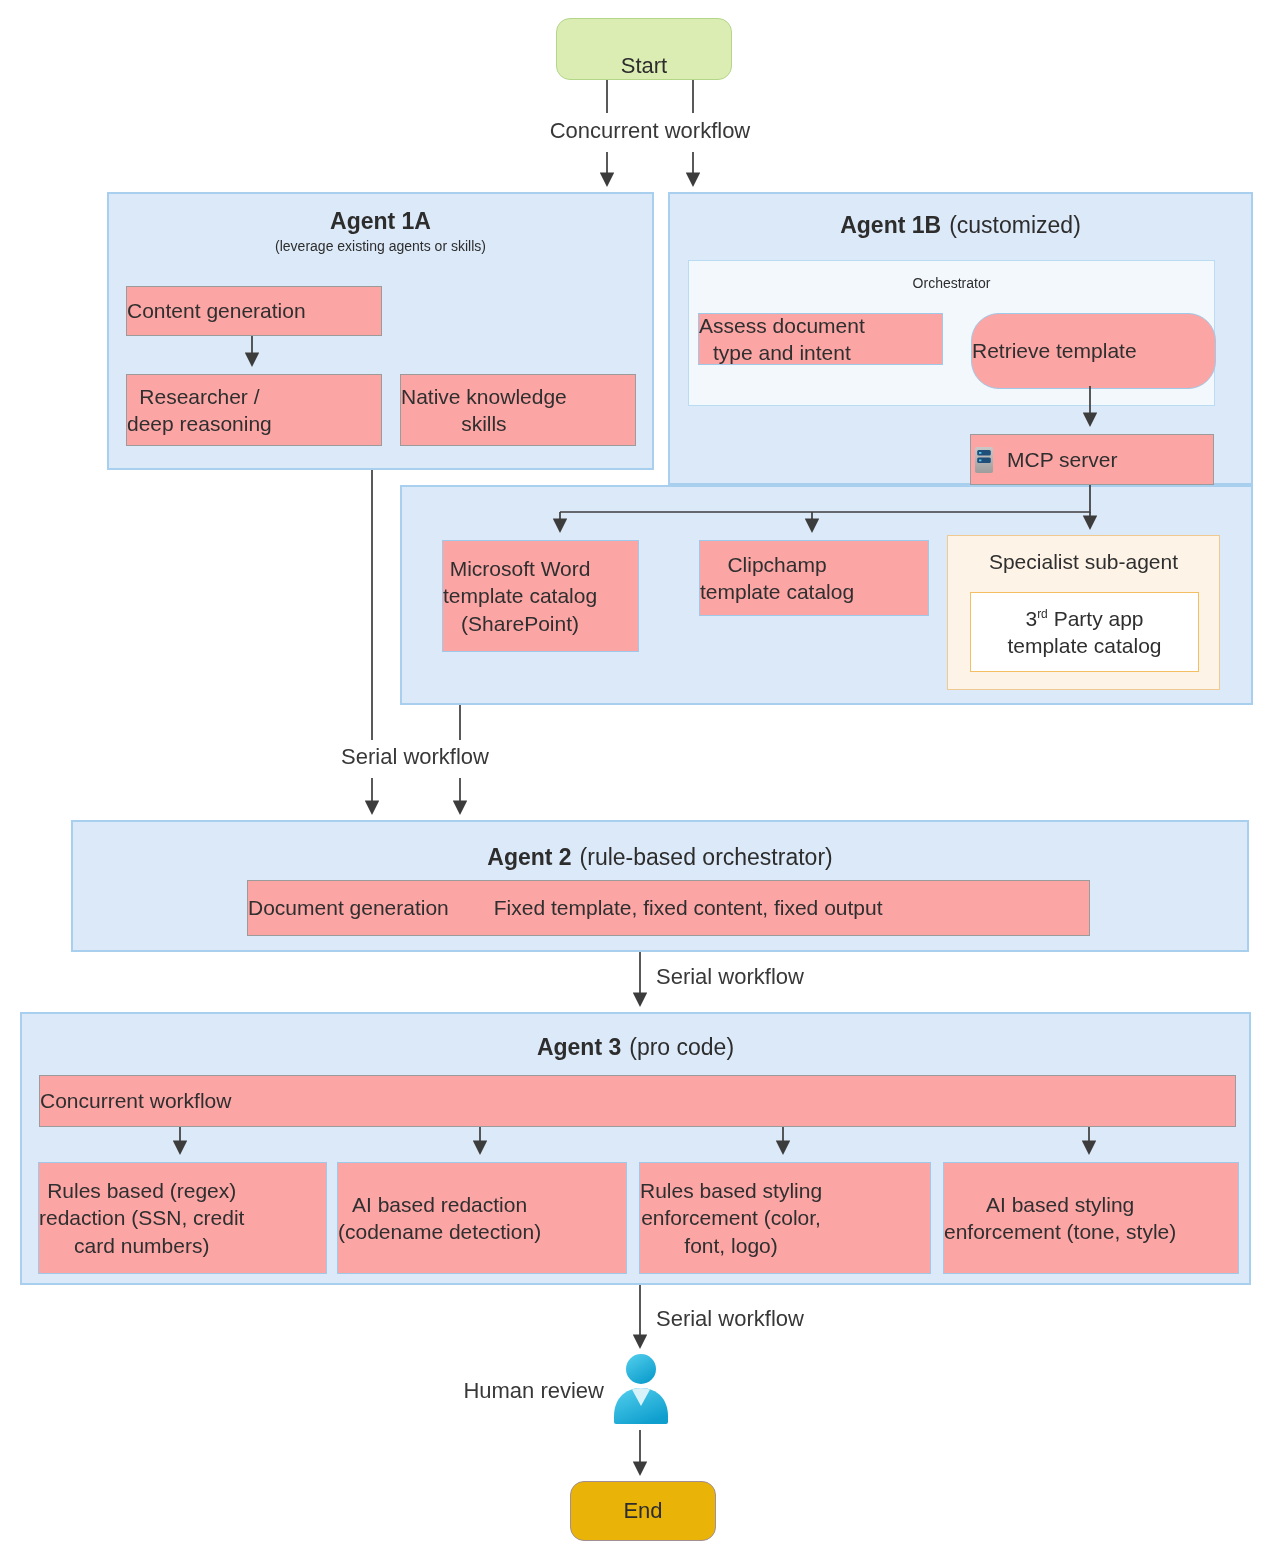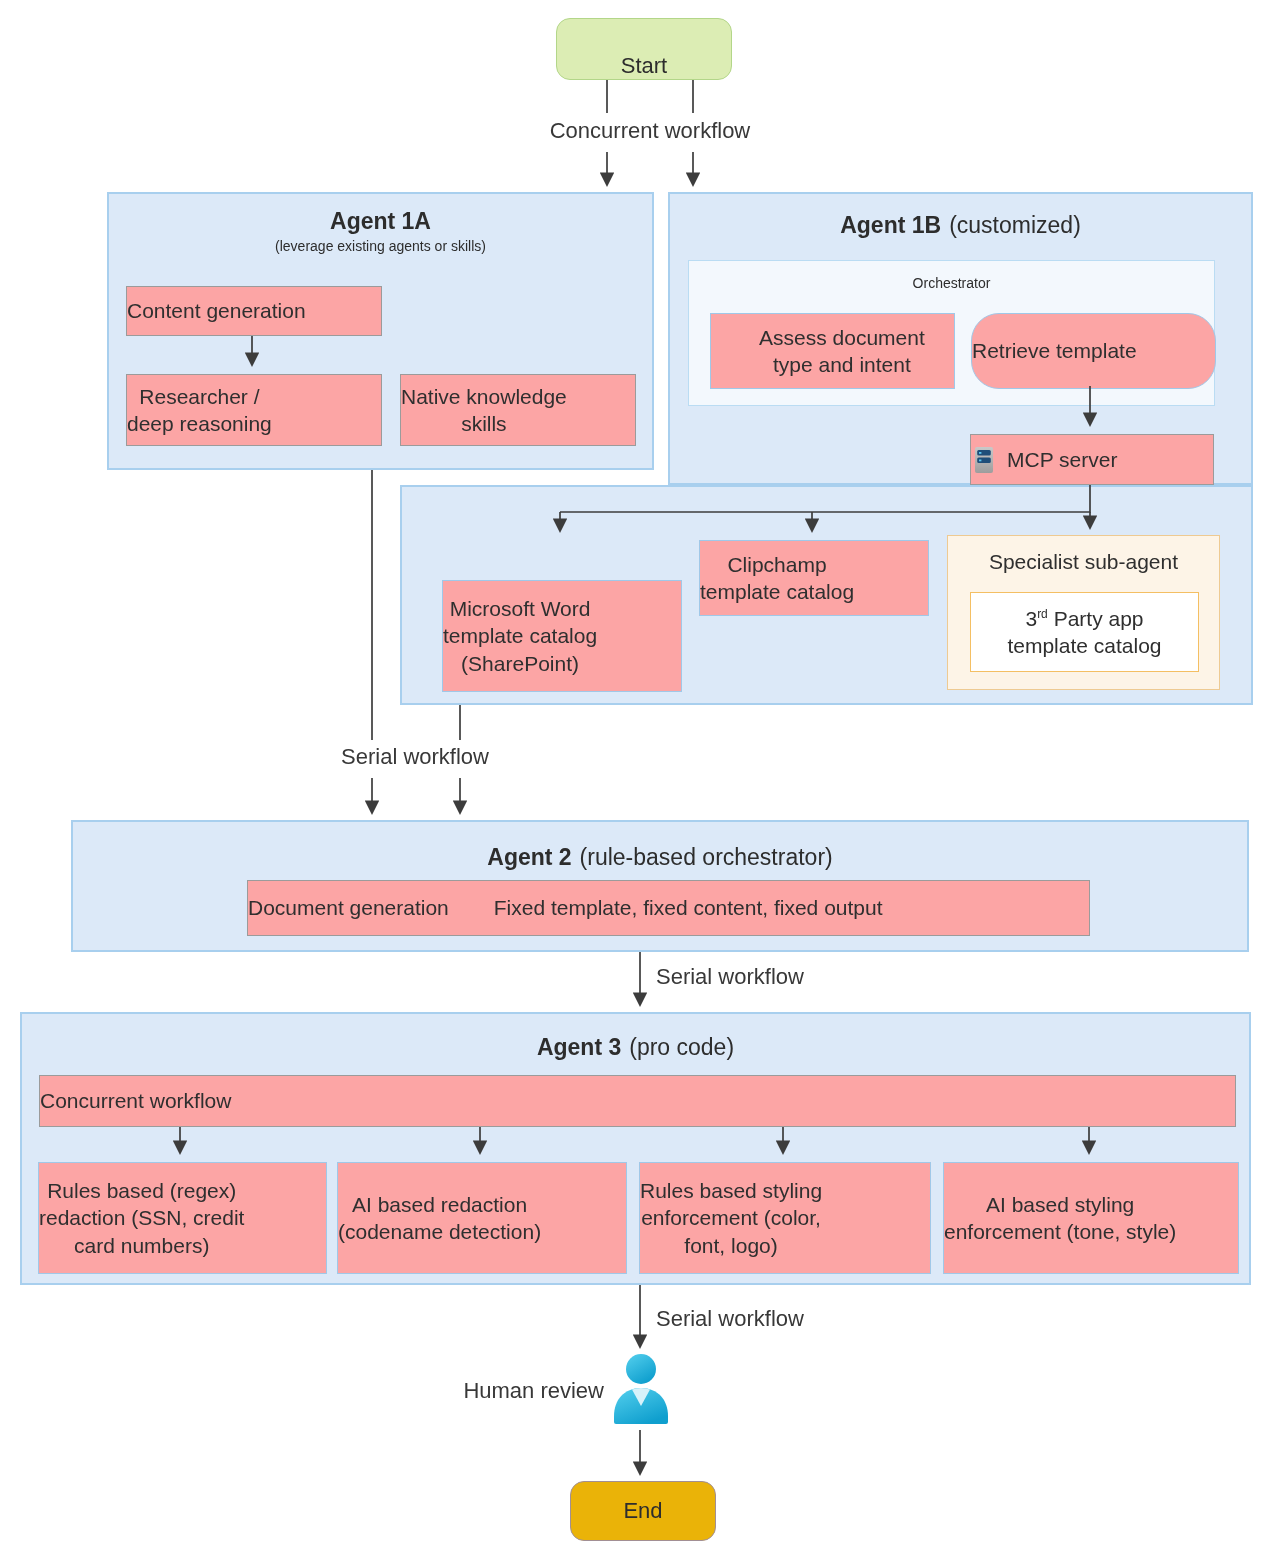--- a/index.html
+++ b/index.html
@@ -75,21 +75,21 @@
 skills</div>
   </div>
 
   <div class="panel" style="left:668px;top:192px;width:585px;height:293px;">
     <div class="panel-title" style="top:18px;">
       <b>Agent 1B</b><span class="subtitle">(customized)</span>
     </div>
 
     <div class="orch" style="left:18px;top:66px;width:527px;height:146px;">
       <div class="panel-subtitle-line" style="top:14px;font-size:14px;">Orchestrator</div>
-      <div class="box blue-border multiline" style="left:21px;top:52px;width:245px;height:76px;padding-left:48px;">Assess document
+      <div class="box blue-border multiline" style="left:9px;top:52px;width:245px;height:52px;">Assess document
 type and intent</div>
       <div class="box blue-border" style="left:282px;top:52px;width:245px;height:76px;border-radius:28px;">
         <span>Retrieve template</span>
       </div>
     </div>
 
     <div class="box gray-border" style="left:300px;top:240px;width:244px;height:51px;gap:10px;">
       <svg class="icon-svg" width="26" height="30" viewBox="0 0 26 30">
         <defs>
           <linearGradient id="srv" x1="0" y1="0" x2="0" y2="1">
@@ -101,21 +101,21 @@
         <rect x="6.2" y="5" width="13.6" height="5.5" rx="1.5" fill="#1f4e79"></rect>
         <rect x="6.2" y="12.5" width="13.6" height="5.5" rx="1.5" fill="#1f4e79"></rect>
         <rect x="8" y="7" width="2.4" height="1.8" fill="#5bc6f0"></rect>
         <rect x="8" y="14.5" width="2.4" height="1.8" fill="#5bc6f0"></rect>
       </svg>
       <span>MCP server</span>
     </div>
   </div>
 
   <div class="panel" style="left:400px;top:485px;width:853px;height:220px;">
-    <div class="box blue-border multiline" style="left:40px;top:53px;width:240px;height:112px;margin-top:40px;">Microsoft Word
+    <div class="box blue-border multiline" style="left:40px;top:53px;width:197px;height:112px;">Microsoft Word
 template catalog
 (SharePoint)</div>
     <div class="box blue-border multiline" style="left:297px;top:53px;width:230px;height:76px;">Clipchamp
 template catalog</div>
     <div class="orange-box" style="left:545px;top:48px;width:273px;height:155px;">
       <div style="margin-top:14px;">Specialist sub-agent</div>
       <div class="orange-inner" style="left:22px;top:56px;width:229px;height:80px;">
         <div>
           <span>3</span><sup>rd</sup><span class="multiline"> Party app
 template catalog</span>

